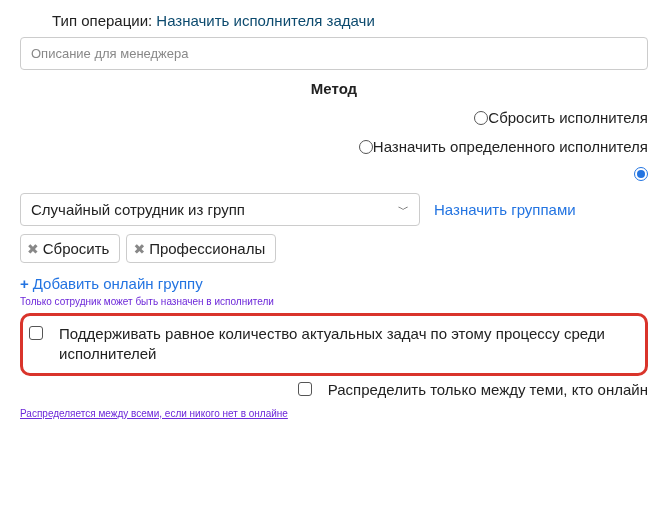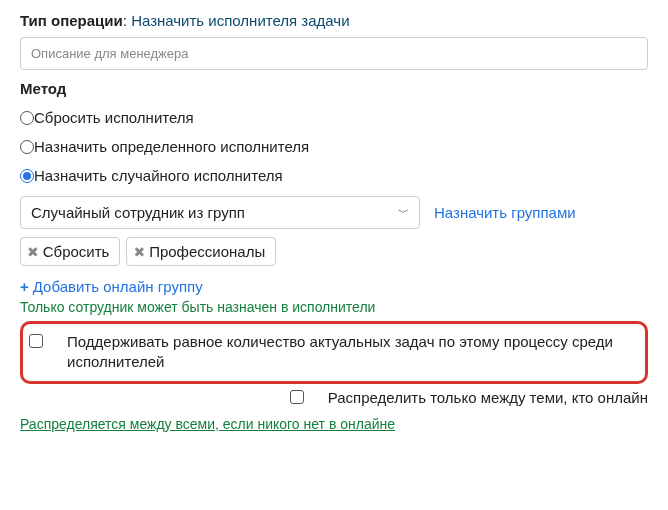--- a/index.html
+++ b/index.html
@@ -5,38 +5,39 @@
   * { box-sizing: border-box; }
   body {
     margin: 0;
     padding: 12px 20px;
     font-family: -apple-system, BlinkMacSystemFont, "Segoe UI", Arial, sans-serif;
     font-size: 15px;
     color: #222;
     width: 668px;
   }
   .op-type-row { margin-bottom: 8px; }
-  .op-type-label { font-weight: 700; }
+  .op-type-label { font-weight: 400; margin-left: 32px; }
   .op-type-value { color: #0c4a6e; }
   .desc-input {
     width: 100%;
     border: 1px solid #ccc;
     border-radius: 4px;
     padding: 8px 10px;
     font-size: 13px;
     color: #888;
     margin-bottom: 10px;
   }
   .desc-input::placeholder { color: #888; }
-  .method-label { font-weight: 600; margin-bottom: 4px; }
+  .method-label { font-weight: 600; margin-bottom: 4px; text-align: center; }
   .radio-row {
     display: flex;
     align-items: center;
     margin: 12px 0;
     font-size: 15px;
+    justify-content: flex-end;
   }
   .radio {
     width: 14px; height: 14px;
     border: 1.5px solid #555;
     border-radius: 50%;
     display: inline-flex;
     align-items: center; justify-content: center;
     flex-shrink: 0;
   }
   .radio.checked { border-color: #2374e1; }
@@ -78,31 +79,31 @@
   .add-link {
     color: #2374e1;
     font-weight: 500;
     display: flex;
     align-items: center;
     gap: 4px;
     margin-bottom: 4px;
     cursor: pointer;
   }
   .plus { font-weight: 700; }
-  .note { color: #15803d; font-size: 14px; margin-bottom: 6px; }
+  .note { color: #6d28d9; font-size: 10px; margin-bottom: 6px; }
   .highlight-box {
     border: 3px solid #d9342b;
     border-radius: 10px;
     padding: 8px 6px;
     margin-bottom: 4px;
   }
   .check-row {
     display: flex;
     align-items: flex-start;
-    gap: 24px;
+    gap: 16px;
     font-size: 15px;
     line-height: 1.35;
   }
   .checkbox {
     width: 14px; height: 14px;
     border: 1.5px solid #555;
     border-radius: 3px;
     flex-shrink: 0;
     margin-top: 2px;
     background: #fff;
@@ -126,21 +127,20 @@
 <div class="radio-row">
   <span class="radio"></span>
   <span>Сбросить исполнителя</span>
 </div>
 <div class="radio-row">
   <span class="radio"></span>
   <span>Назначить определенного исполнителя</span>
 </div>
 <div class="radio-row">
   <span class="radio checked"></span>
-  <span>Назначить случайного исполнителя</span>
 </div>
 
 <div class="select-row">
   <div class="select-box">
     <span>Случайный сотрудник из групп</span>
     <span class="select-caret">﹀</span>
   </div>
   <span class="link">Назначить группами</span>
 </div>
 

